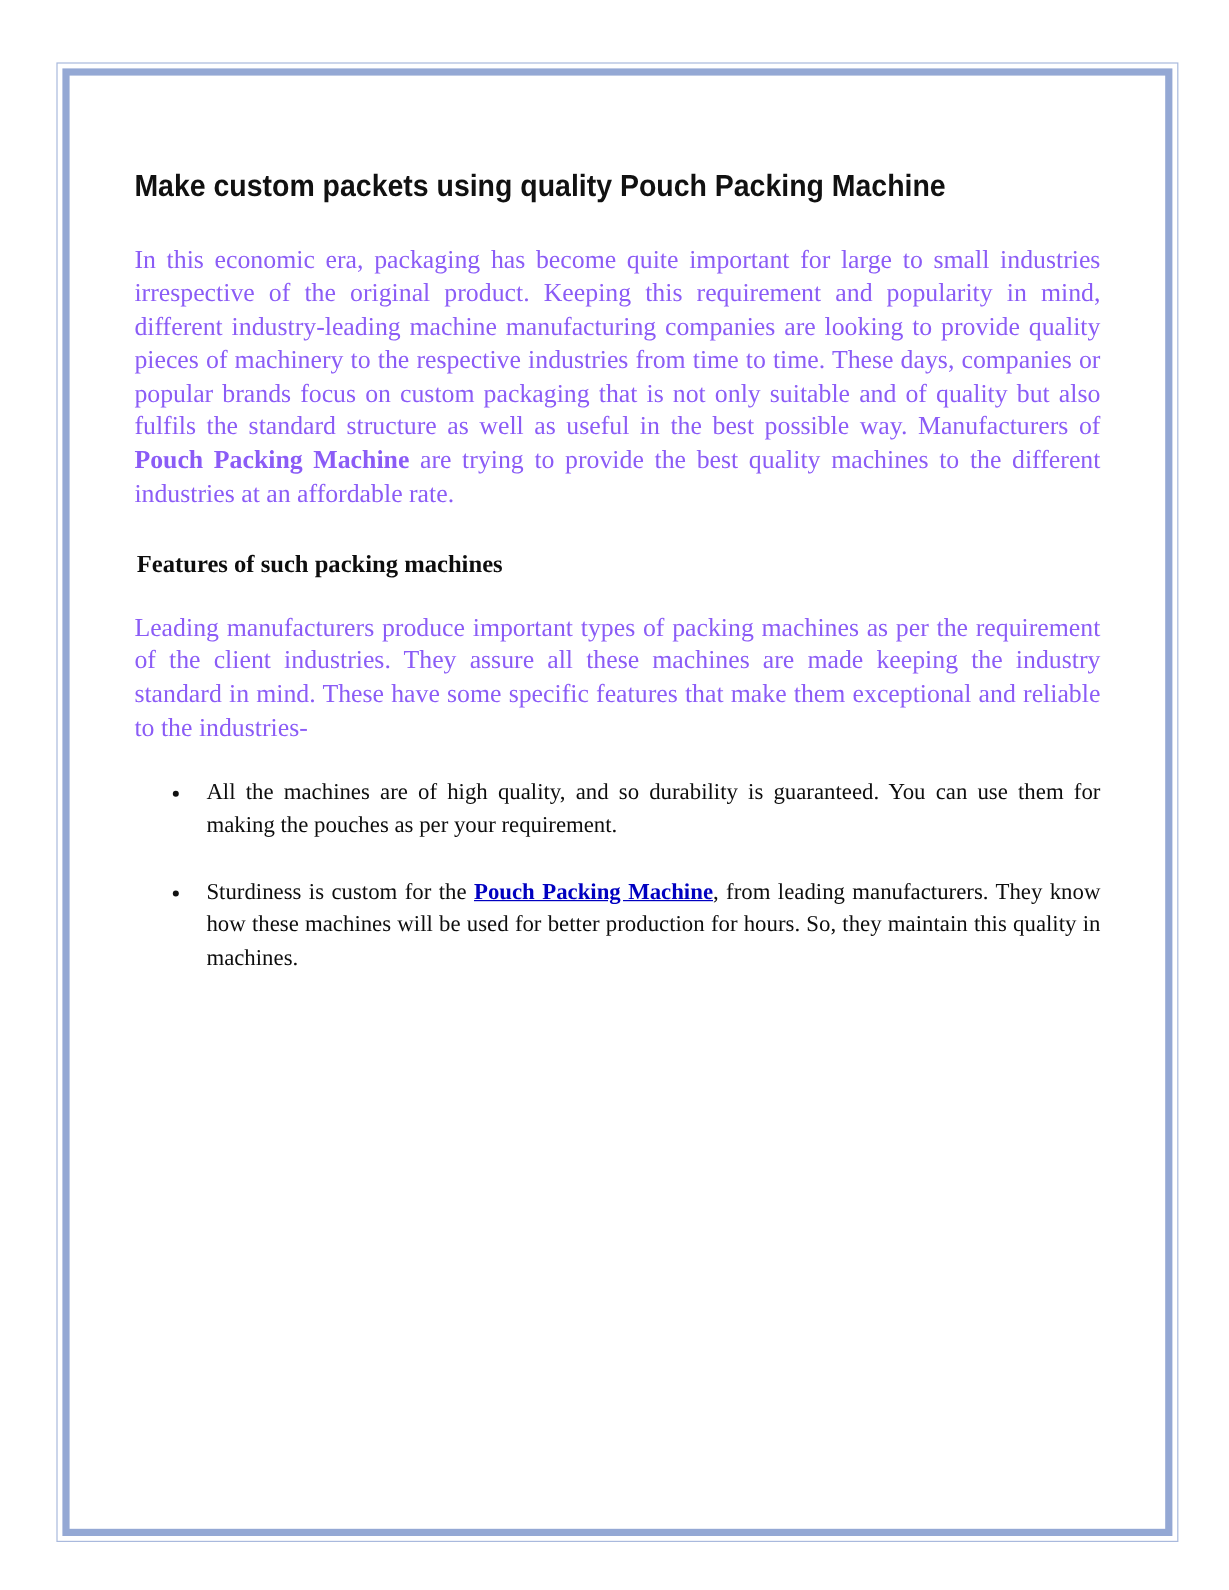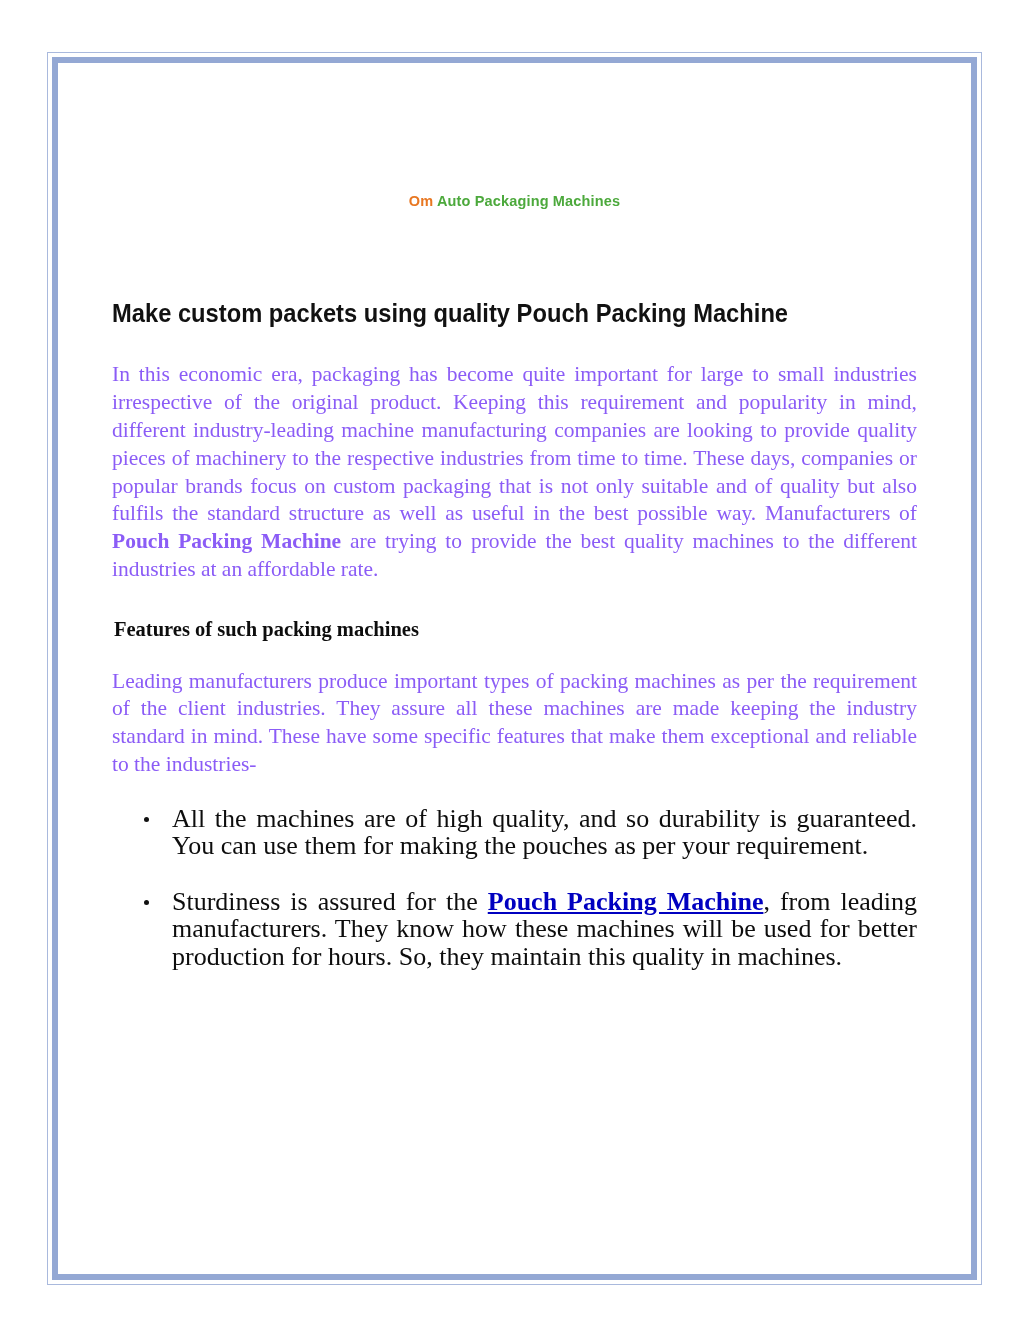--- a/index.html
+++ b/index.html
@@ -111,21 +111,21 @@
   ul.bullets {
     list-style: none;
     margin: 0;
     padding: 0;
     padding-top: 26px;
   }
   ul.bullets li {
     position: relative;
     padding-left: 60px;
     font-family: "Liberation Serif", serif;
-    font-size: 26px;
+    font-size: 19px;
     line-height: 27.5px;
     color: #0d0d0d;
     text-align: justify;
     text-justify: inter-word;
     margin-bottom: 28px;
   }
   ul.bullets li::before {
     content: "";
     position: absolute;
     left: 32px;
@@ -147,34 +147,31 @@
 </style>
 </head>
 <body>
 
 <div class="page-frame">
   <div class="page-frame-inner"></div>
 </div>
 
 <div class="doc-content">
 
-  <div class="logo-wrap">
-    <span class="logo"><span class="logo-om">Om</span><span class="logo-rest"> Auto Packaging Machines</span></span>
-  </div>
 
   <h1 class="doc-title">Make custom packets using quality Pouch Packing Machine</h1>
 
   <p class="body-para first"><span>In this economic era, packaging has become quite important for large to small industries irrespective of the original product. Keeping this requirement and popularity in mind, different industry-leading machine manufacturing companies are looking to provide quality pieces of machinery to the respective industries from time to time. These days, companies or popular brands focus on custom packaging that is not only suitable and of quality but also fulfils the standard structure as well as useful in the best possible way. Manufacturers of </span><strong class="inline-bold">Pouch Packing Machine</strong><span> are trying to provide the best quality machines to the different industries at an affordable rate.</span></p>
 
   <p class="sub-heading">Features of such packing machines</p>
 
   <p class="body-para">Leading manufacturers produce important types of packing machines as per the requirement of the client industries. They assure all these machines are made keeping the industry standard in mind. These have some specific features that make them exceptional and reliable to the industries-</p>
 
   <ul class="bullets">
     <li>
       <span class="li-text">All the machines are of high quality, and so durability is guaranteed. You can use them for making the pouches as per your requirement.</span>
     </li>
     <li class="extra-gap-after">
-      <span class="li-text"><span>Sturdiness is assured for the </span><a class="inline-link" href="#">Pouch Packing Machine</a><span>, from leading manufacturers. They know how these machines will be used for better production for hours. So, they maintain this quality in machines.</span></span>
+      <span class="li-text"><span>Sturdiness is custom for the </span><a class="inline-link" href="#">Pouch Packing Machine</a><span>, from leading manufacturers. They know how these machines will be used for better production for hours. So, they maintain this quality in machines.</span></span>
     </li>
   </ul>
 
 </div>
 
 </body></html>

